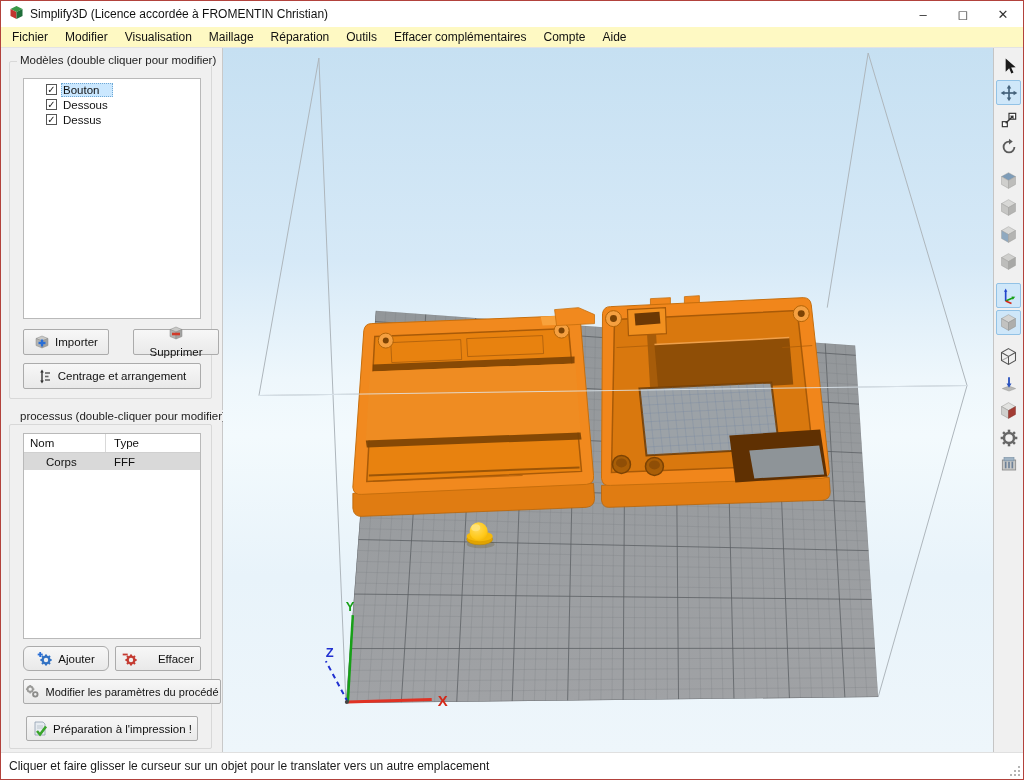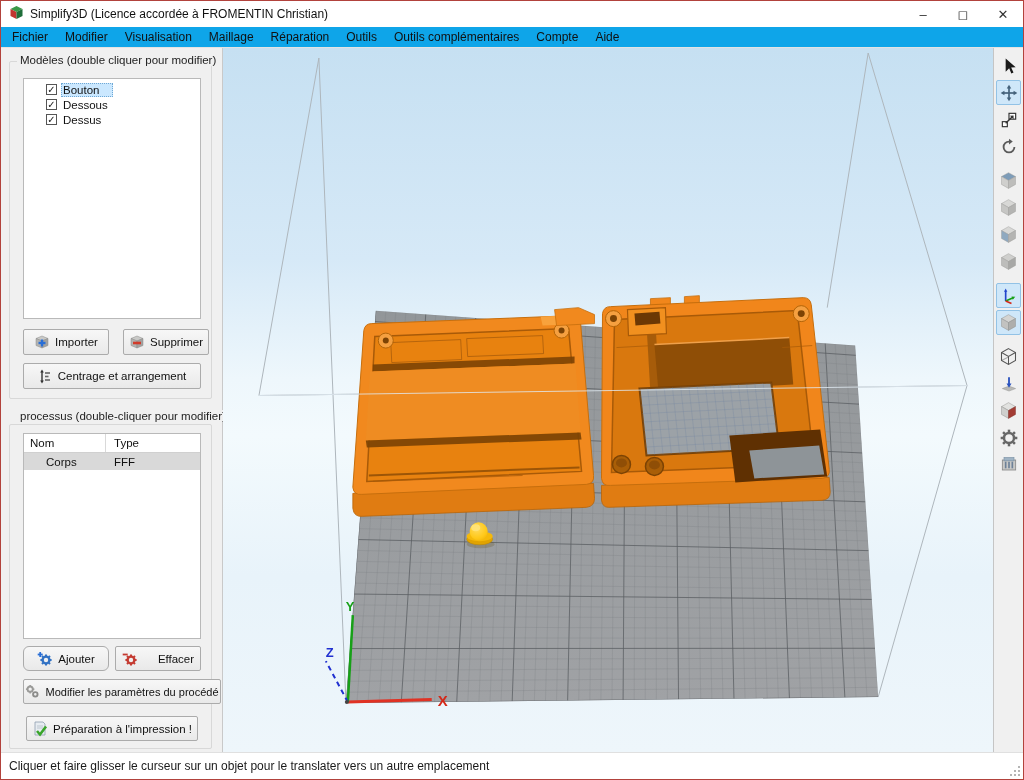--- a/index.html
+++ b/index.html
@@ -7,21 +7,21 @@
   .window { width:1024px; height:780px; border:1px solid #b2423c; background:#ffffff; display:flex; flex-direction:column; overflow:hidden; }
 
   
   .titlebar { height:26px; flex:0 0 26px; display:flex; align-items:center; background:#ffffff; font-size:12px; color:#111; }
   .titlebar .app-icon { margin:0 6px 0 8px; }
   .titlebar .title-text { flex:1; white-space:nowrap; overflow:hidden; }
   .win-controls { display:flex; height:100%; }
   .win-btn { width:40px; height:100%; display:flex; align-items:center; justify-content:center; font-size:13px; color:#333; }
 
   
-  .menubar { height:21px; flex:0 0 21px; display:flex; align-items:center; gap:17px; padding:0 0 0 11px; background:#0ea5e9; font-size:12px; color:#111; border-bottom:1px solid #e3e3e3; }
+  .menubar { height:21px; flex:0 0 21px; display:flex; align-items:center; gap:17px; padding:0 0 0 11px; background:#fef9c3; font-size:12px; color:#111; border-bottom:1px solid #e3e3e3; }
   .menu-item { white-space:nowrap; cursor:default; }
 
   
   .main { flex:1; display:flex; background:#f0f0f0; min-height:0;justify-content:center; }
 
   
   .left-panel { width:222px; flex:0 0 222px; position:relative; font-size:11.5px; color:#111; border-right:1px solid #c9c9c9; }
   .groupbox { position:absolute; border:1px solid #d8d8d8; border-radius:2px; }
   .gb-label { position:absolute; left:16px; background:#f0f0f0; padding:0 3px; font-size:11.5px; color:#222; white-space:nowrap; }
   .model-list { position:absolute; left:22px; top:30px; width:178px; height:241px; background:#ffffff; border:1px solid #b9b9b9; padding:3px 0 0 0; }
@@ -79,21 +79,21 @@
     </div>
   </div>
 
   <div class="menubar">
     <span class="menu-item">Fichier</span>
     <span class="menu-item">Modifier</span>
     <span class="menu-item">Visualisation</span>
     <span class="menu-item">Maillage</span>
     <span class="menu-item">Réparation</span>
     <span class="menu-item">Outils</span>
-    <span class="menu-item">Outils complémentaires</span>
+    <span class="menu-item">Effacer complémentaires</span>
     <span class="menu-item">Compte</span>
     <span class="menu-item">Aide</span>
   </div>
 
   <div class="main">
 
     <div class="left-panel">
 
       <div class="groupbox" style="left:8px; top:13px; width:203px; height:338px;"></div>
       <span class="gb-label" style="top:6px;">Modèles (double cliquer pour modifier)</span>
@@ -116,21 +116,21 @@
       <div class="btn" style="left:22px; top:281px; width:86px; height:26px;">
         <svg width="16" height="15" viewBox="0 0 16 15">
           <polygon points="8,1 14,3.5 8,6 2,3.5" fill="#c9c9c7" stroke="#8a8a88" stroke-width="0.5"></polygon>
           <polygon points="2,3.5 8,6 8,13 2,10.5" fill="#b3b3b1" stroke="#8a8a88" stroke-width="0.5"></polygon>
           <polygon points="14,3.5 8,6 8,13 14,10.5" fill="#a3a3a1" stroke="#8a8a88" stroke-width="0.5"></polygon>
           <line x1="8" y1="4.5" x2="8" y2="11.5" stroke="#2a6fd6" stroke-width="2.4"></line>
           <line x1="4.5" y1="8" x2="11.5" y2="8" stroke="#2a6fd6" stroke-width="2.4"></line>
         </svg>
         <span>Importer</span>
       </div>
-      <div class="btn" style="left:122px; top:281px; width:86px; height:26px;">
+      <div class="btn" style="left:132px; top:281px; width:86px; height:26px;flex-direction:column;">
         <svg width="16" height="15" viewBox="0 0 16 15">
           <polygon points="8,1 14,3.5 8,6 2,3.5" fill="#c9c9c7" stroke="#8a8a88" stroke-width="0.5"></polygon>
           <polygon points="2,3.5 8,6 8,13 2,10.5" fill="#b3b3b1" stroke="#8a8a88" stroke-width="0.5"></polygon>
           <polygon points="14,3.5 8,6 8,13 14,10.5" fill="#a3a3a1" stroke="#8a8a88" stroke-width="0.5"></polygon>
           <line x1="4" y1="8" x2="12" y2="8" stroke="#d23b2a" stroke-width="2.6"></line>
         </svg>
         <span>Supprimer</span>
       </div>
       <div class="btn" style="left:22px; top:315px; width:178px; height:26px;">
         <svg width="15" height="15" viewBox="0 0 15 15">

